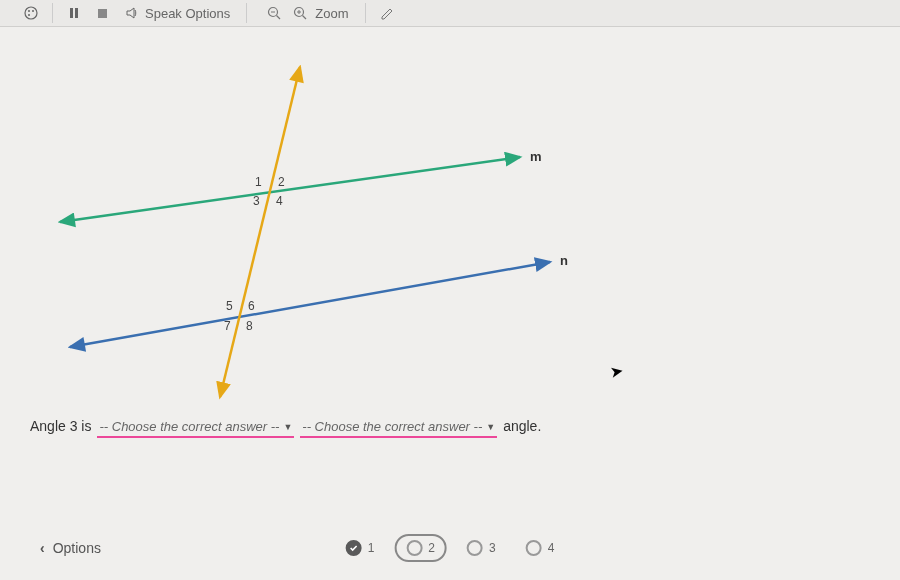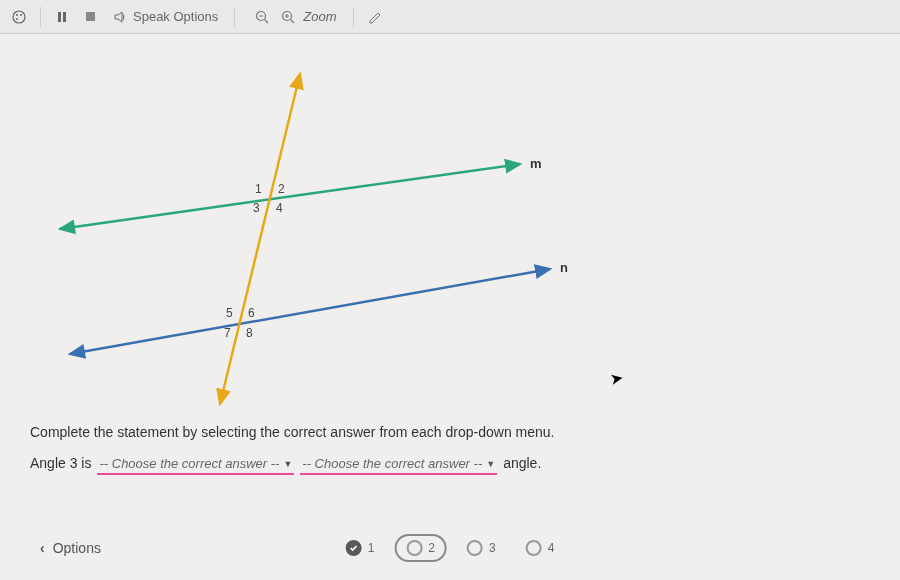--- a/index.html
+++ b/index.html
@@ -5,25 +5,25 @@
     * { box-sizing: border-box; margin: 0; padding: 0; }
     body {
       font-family: Arial, sans-serif;
       background: #f0efed;
       width: 900px;
       height: 580px;
       overflow: hidden;
       position: relative;
     }
     .toolbar {
-      height: 34px;
+      height: 27px;
       border-bottom: 1px solid #d0cfcd;
       display: flex;
       align-items: center;
-      padding: 0 8px;
+      padding: 0 20px;
       gap: 6px;
       background: #eae9e7;
       font-size: 13px;
       color: #555;
     }
     .toolbar .icon-btn {
       width: 22px;
       height: 22px;
       display: flex;
       align-items: center;
@@ -42,21 +42,20 @@
       gap: 6px;
       padding: 0 6px;
       color: #666;
     }
     .zoom-group {
       display: flex;
       align-items: center;
       gap: 4px;
       padding: 0 6px;
       color: #666;
-      font-style: italic;
     }
     .content {
       padding: 20px 30px 0 30px;
       position: relative;
     }
     .diagram {
       width: 600px;
       height: 360px;
       margin: 0 auto 10px 20px;
       position: relative;
@@ -263,21 +262,20 @@
     <div class="angle-label" style="left:203px; top:147px;">3</div>
     <div class="angle-label" style="left:226px; top:147px;">4</div>
     
     <div class="angle-label" style="left:176px; top:252px;">5</div>
     <div class="angle-label" style="left:198px; top:252px;">6</div>
     <div class="angle-label" style="left:174px; top:272px;">7</div>
     <div class="angle-label" style="left:196px; top:272px;">8</div>
     <div class="cursor-arrow">➤</div>
   </div>
 
-  <div class="instruction">Complete the statement by selecting the correct answer from each drop-down menu.</div>
 
   <div class="statement">
     <span>Angle 3 is</span>
     <span class="dropdown">
       <span>-- Choose the correct answer --</span>
       <span class="caret">▼</span>
     </span>
     <span class="dropdown">
       <span>-- Choose the correct answer --</span>
       <span class="caret">▼</span>

